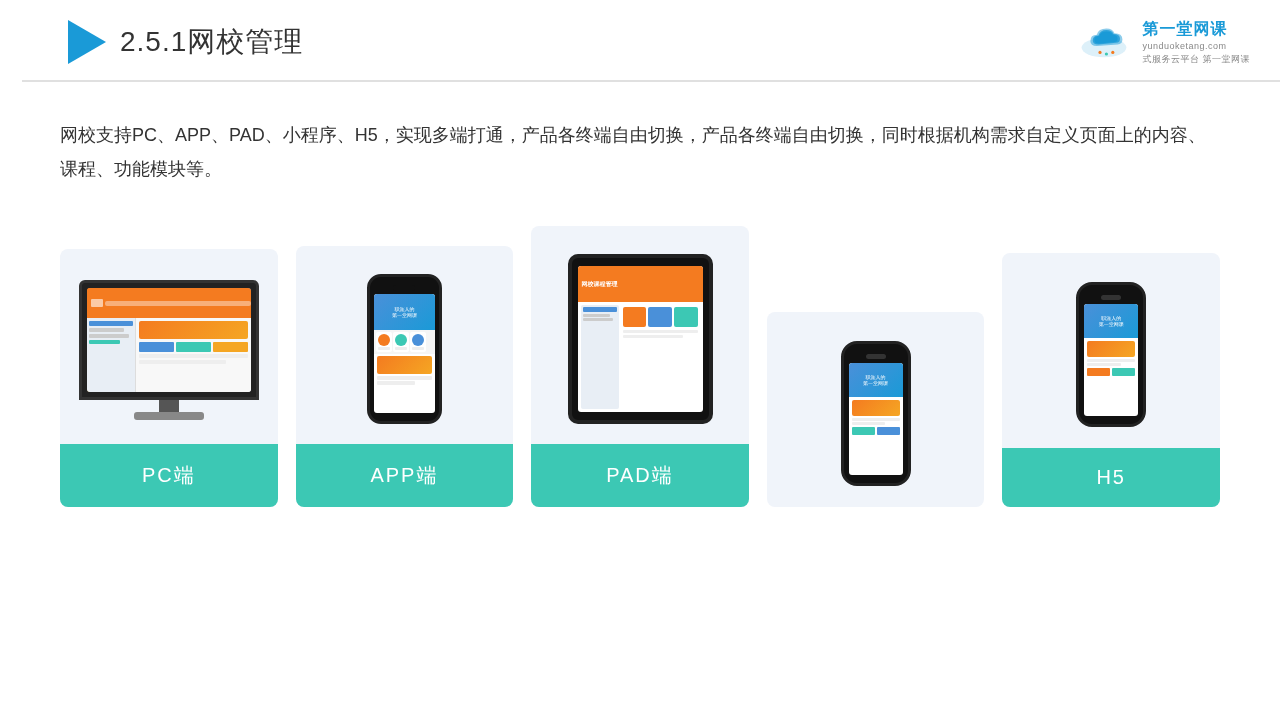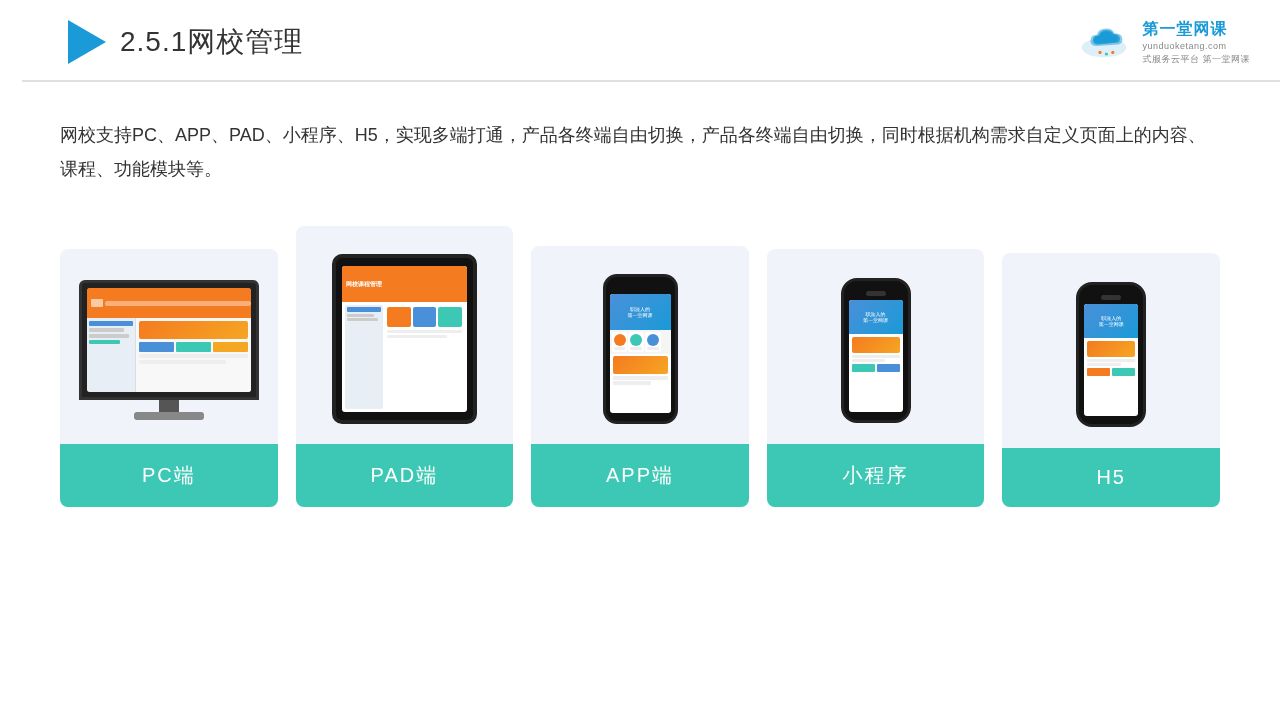--- a/index.html
+++ b/index.html
@@ -300,20 +300,53 @@
           </div>
           <div class="monitor-neck"></div>
           <div class="monitor-base"></div>
         </div>
       </div>
       <div class="card-label">PC端</div>
     </div>
 
     <div class="card">
       <div class="card-image-area">
+        <div class="phone-mockup" style="width:75px;height:150px;">
+          <div class="phone-notch"></div>
+          <div class="phone-screen" style="background:white;border-radius:3px;overflow:hidden;">
+            <div style="width:100%;height:30%;background:linear-gradient(135deg,#4a90d9,#1a9ad7);display:flex;align-items:center;justify-content:center;">
+              <div style="color:white;font-size:5px;text-align:center;padding:2px;">职涯人的<br>第一堂网课</div>
+            </div>
+            <div style="display:flex;flex-wrap:wrap;gap:1px;padding:2px;background:#f5f5f5;">
+              <div style="width:28%;padding:2px;background:white;border-radius:2px;text-align:center;">
+                <div style="width:12px;height:12px;background:#f47b20;border-radius:50%;margin:0 auto 1px;"></div>
+                <div style="width:100%;height:3px;background:#eee;border-radius:1px;"></div>
+              </div>
+              <div style="width:28%;padding:2px;background:white;border-radius:2px;text-align:center;">
+                <div style="width:12px;height:12px;background:#3cc8b4;border-radius:50%;margin:0 auto 1px;"></div>
+                <div style="width:100%;height:3px;background:#eee;border-radius:1px;"></div>
+              </div>
+              <div style="width:28%;padding:2px;background:white;border-radius:2px;text-align:center;">
+                <div style="width:12px;height:12px;background:#4a90d9;border-radius:50%;margin:0 auto 1px;"></div>
+                <div style="width:100%;height:3px;background:#eee;border-radius:1px;"></div>
+              </div>
+            </div>
+            <div style="padding:2px 3px;">
+              <div style="width:100%;height:18px;background:linear-gradient(135deg,#f47b20,#f5a623);border-radius:2px;margin-bottom:2px;"></div>
+              <div style="width:100%;height:4px;background:#eee;margin-bottom:1px;border-radius:1px;"></div>
+              <div style="width:70%;height:4px;background:#eee;border-radius:1px;"></div>
+            </div>
+          </div>
+        </div>
+      </div>
+      <div class="card-label">APP端</div>
+    </div>
+
+    <div class="card">
+      <div class="card-image-area">
         <div class="tablet-mockup" style="width:145px;height:170px;">
           <div class="tablet-screen" style="background:white;border-radius:3px;overflow:hidden;">
             <div style="width:100%;height:25%;background:#f47b20;display:flex;align-items:center;padding:0 4px;">
               <div style="color:white;font-size:6px;font-weight:bold;">网校课程管理</div>
             </div>
             <div style="padding:3px;display:flex;gap:2px;height:75%;">
               <div style="width:32%;background:#e8eef5;border-radius:2px;padding:2px;">
                 <div style="width:100%;height:5px;background:#4a90d9;margin-bottom:2px;border-radius:1px;"></div>
                 <div style="width:80%;height:3px;background:#ccc;margin-bottom:1px;border-radius:1px;"></div>
                 <div style="width:90%;height:3px;background:#ccc;border-radius:1px;"></div>
@@ -329,87 +362,53 @@
               </div>
             </div>
           </div>
         </div>
       </div>
       <div class="card-label">PAD端</div>
     </div>
 
     <div class="card">
       <div class="card-image-area">
-        <div class="phone-mockup" style="width:75px;height:150px;">
-          <div class="phone-notch"></div>
-          <div class="phone-screen" style="background:white;border-radius:3px;overflow:hidden;">
+        <div class="mini-phone">
+          <div class="mini-phone-notch"></div>
+          <div class="mini-phone-screen" style="background:white;border-radius:3px;overflow:hidden;">
             <div style="width:100%;height:30%;background:linear-gradient(135deg,#4a90d9,#1a9ad7);display:flex;align-items:center;justify-content:center;">
-              <div style="color:white;font-size:5px;text-align:center;padding:2px;">职涯人的<br>第一堂网课</div>
-            </div>
-            <div style="display:flex;flex-wrap:wrap;gap:1px;padding:2px;background:#f5f5f5;">
-              <div style="width:28%;padding:2px;background:white;border-radius:2px;text-align:center;">
-                <div style="width:12px;height:12px;background:#f47b20;border-radius:50%;margin:0 auto 1px;"></div>
-                <div style="width:100%;height:3px;background:#eee;border-radius:1px;"></div>
-              </div>
-              <div style="width:28%;padding:2px;background:white;border-radius:2px;text-align:center;">
-                <div style="width:12px;height:12px;background:#3cc8b4;border-radius:50%;margin:0 auto 1px;"></div>
-                <div style="width:100%;height:3px;background:#eee;border-radius:1px;"></div>
-              </div>
-              <div style="width:28%;padding:2px;background:white;border-radius:2px;text-align:center;">
-                <div style="width:12px;height:12px;background:#4a90d9;border-radius:50%;margin:0 auto 1px;"></div>
-                <div style="width:100%;height:3px;background:#eee;border-radius:1px;"></div>
-              </div>
-            </div>
-            <div style="padding:2px 3px;">
-              <div style="width:100%;height:18px;background:linear-gradient(135deg,#f47b20,#f5a623);border-radius:2px;margin-bottom:2px;"></div>
-              <div style="width:100%;height:4px;background:#eee;margin-bottom:1px;border-radius:1px;"></div>
-              <div style="width:70%;height:4px;background:#eee;border-radius:1px;"></div>
+              <div style="color:white;font-size:5px;text-align:center;">职涯人的<br>第一堂网课</div>
+            </div>
+            <div style="padding:3px;">
+              <div style="width:100%;height:16px;background:linear-gradient(135deg,#f47b20,#f5a623);border-radius:2px;margin-bottom:2px;"></div>
+              <div style="width:100%;height:3px;background:#eee;margin-bottom:1px;border-radius:1px;"></div>
+              <div style="width:70%;height:3px;background:#eee;margin-bottom:2px;border-radius:1px;"></div>
+              <div style="display:flex;gap:2px;">
+                <div style="flex:1;height:8px;background:#3cc8b4;border-radius:1px;"></div>
+                <div style="flex:1;height:8px;background:#4a90d9;border-radius:1px;"></div>
+              </div>
             </div>
           </div>
         </div>
       </div>
-      <div class="card-label">APP端</div>
     </div>
 
     <div class="card">
       <div class="card-image-area">
         <div class="mini-phone">
           <div class="mini-phone-notch"></div>
           <div class="mini-phone-screen" style="background:white;border-radius:3px;overflow:hidden;">
             <div style="width:100%;height:30%;background:linear-gradient(135deg,#4a90d9,#1a9ad7);display:flex;align-items:center;justify-content:center;">
               <div style="color:white;font-size:5px;text-align:center;">职涯人的<br>第一堂网课</div>
             </div>
             <div style="padding:3px;">
               <div style="width:100%;height:16px;background:linear-gradient(135deg,#f47b20,#f5a623);border-radius:2px;margin-bottom:2px;"></div>
               <div style="width:100%;height:3px;background:#eee;margin-bottom:1px;border-radius:1px;"></div>
               <div style="width:70%;height:3px;background:#eee;margin-bottom:2px;border-radius:1px;"></div>
               <div style="display:flex;gap:2px;">
-                <div style="flex:1;height:8px;background:#3cc8b4;border-radius:1px;"></div>
-                <div style="flex:1;height:8px;background:#4a90d9;border-radius:1px;"></div>
-              </div>
-            </div>
-          </div>
-        </div>
-      </div>
-      <div class="card-label">小程序</div>
-    </div>
-
-    <div class="card">
-      <div class="card-image-area">
-        <div class="mini-phone">
-          <div class="mini-phone-notch"></div>
-          <div class="mini-phone-screen" style="background:white;border-radius:3px;overflow:hidden;">
-            <div style="width:100%;height:30%;background:linear-gradient(135deg,#4a90d9,#1a9ad7);display:flex;align-items:center;justify-content:center;">
-              <div style="color:white;font-size:5px;text-align:center;">职涯人的<br>第一堂网课</div>
-            </div>
-            <div style="padding:3px;">
-              <div style="width:100%;height:16px;background:linear-gradient(135deg,#f47b20,#f5a623);border-radius:2px;margin-bottom:2px;"></div>
-              <div style="width:100%;height:3px;background:#eee;margin-bottom:1px;border-radius:1px;"></div>
-              <div style="width:70%;height:3px;background:#eee;margin-bottom:2px;border-radius:1px;"></div>
-              <div style="display:flex;gap:2px;">
                 <div style="flex:1;height:8px;background:#f47b20;border-radius:1px;"></div>
                 <div style="flex:1;height:8px;background:#3cc8b4;border-radius:1px;"></div>
               </div>
             </div>
           </div>
         </div>
       </div>
       <div class="card-label">H5</div>
     </div>
 

